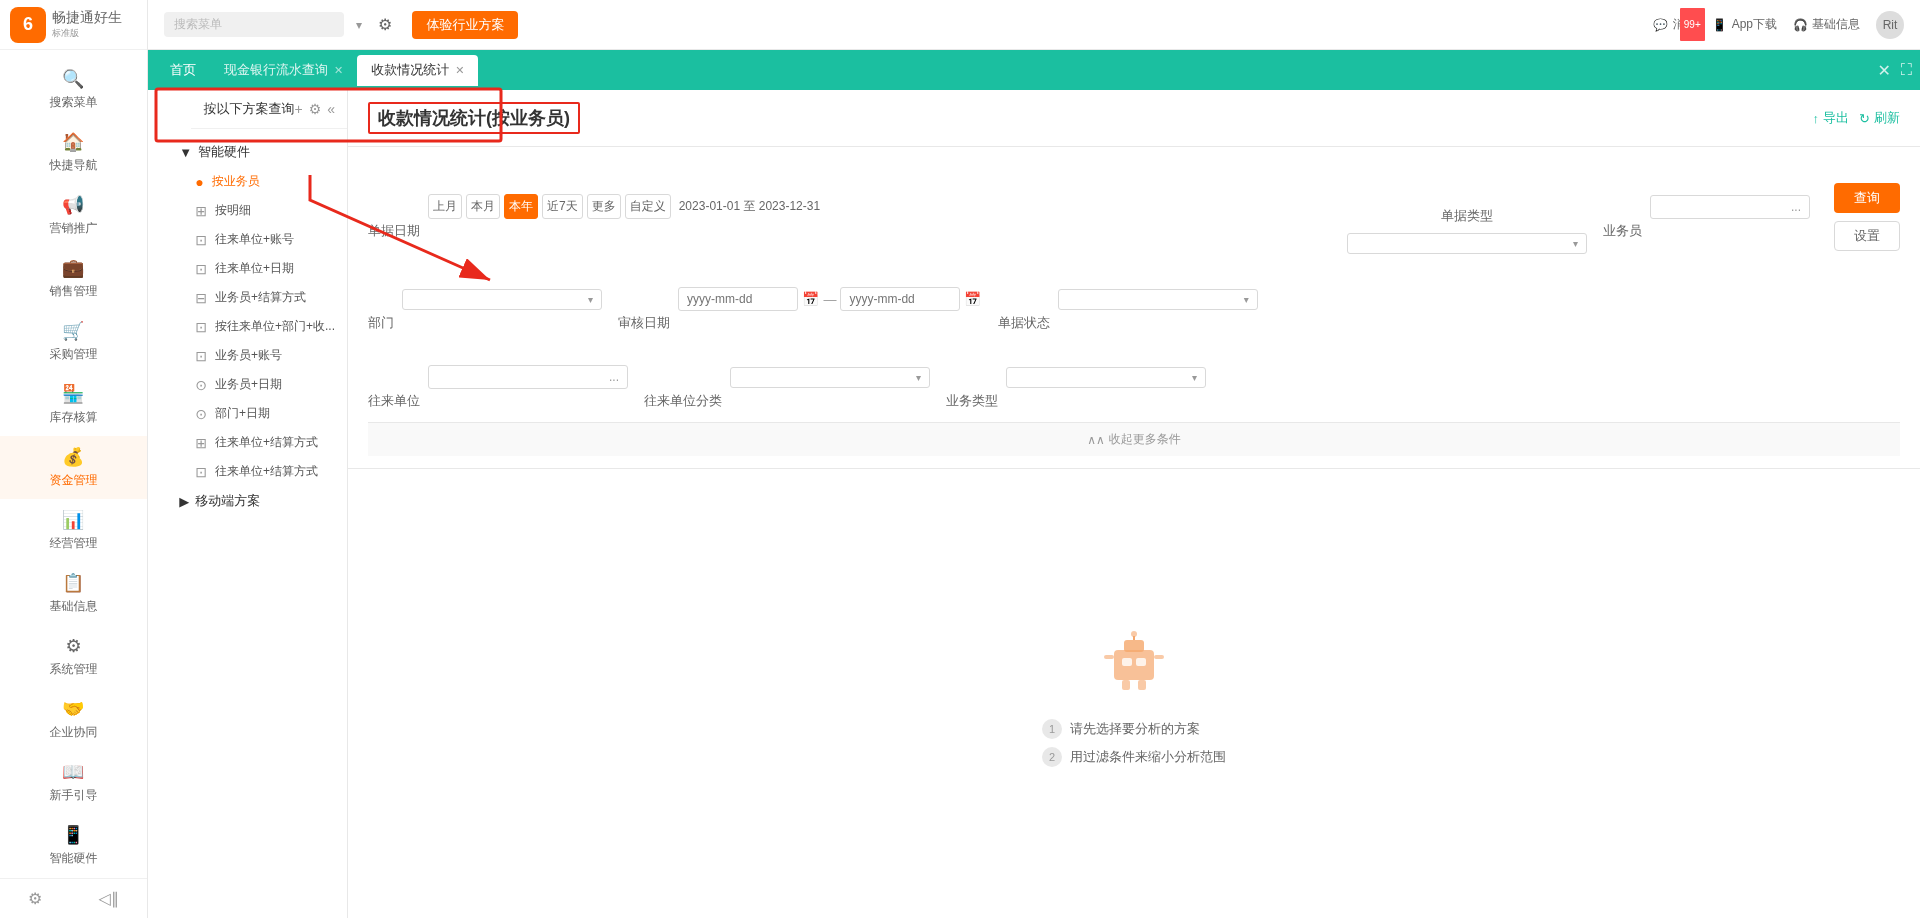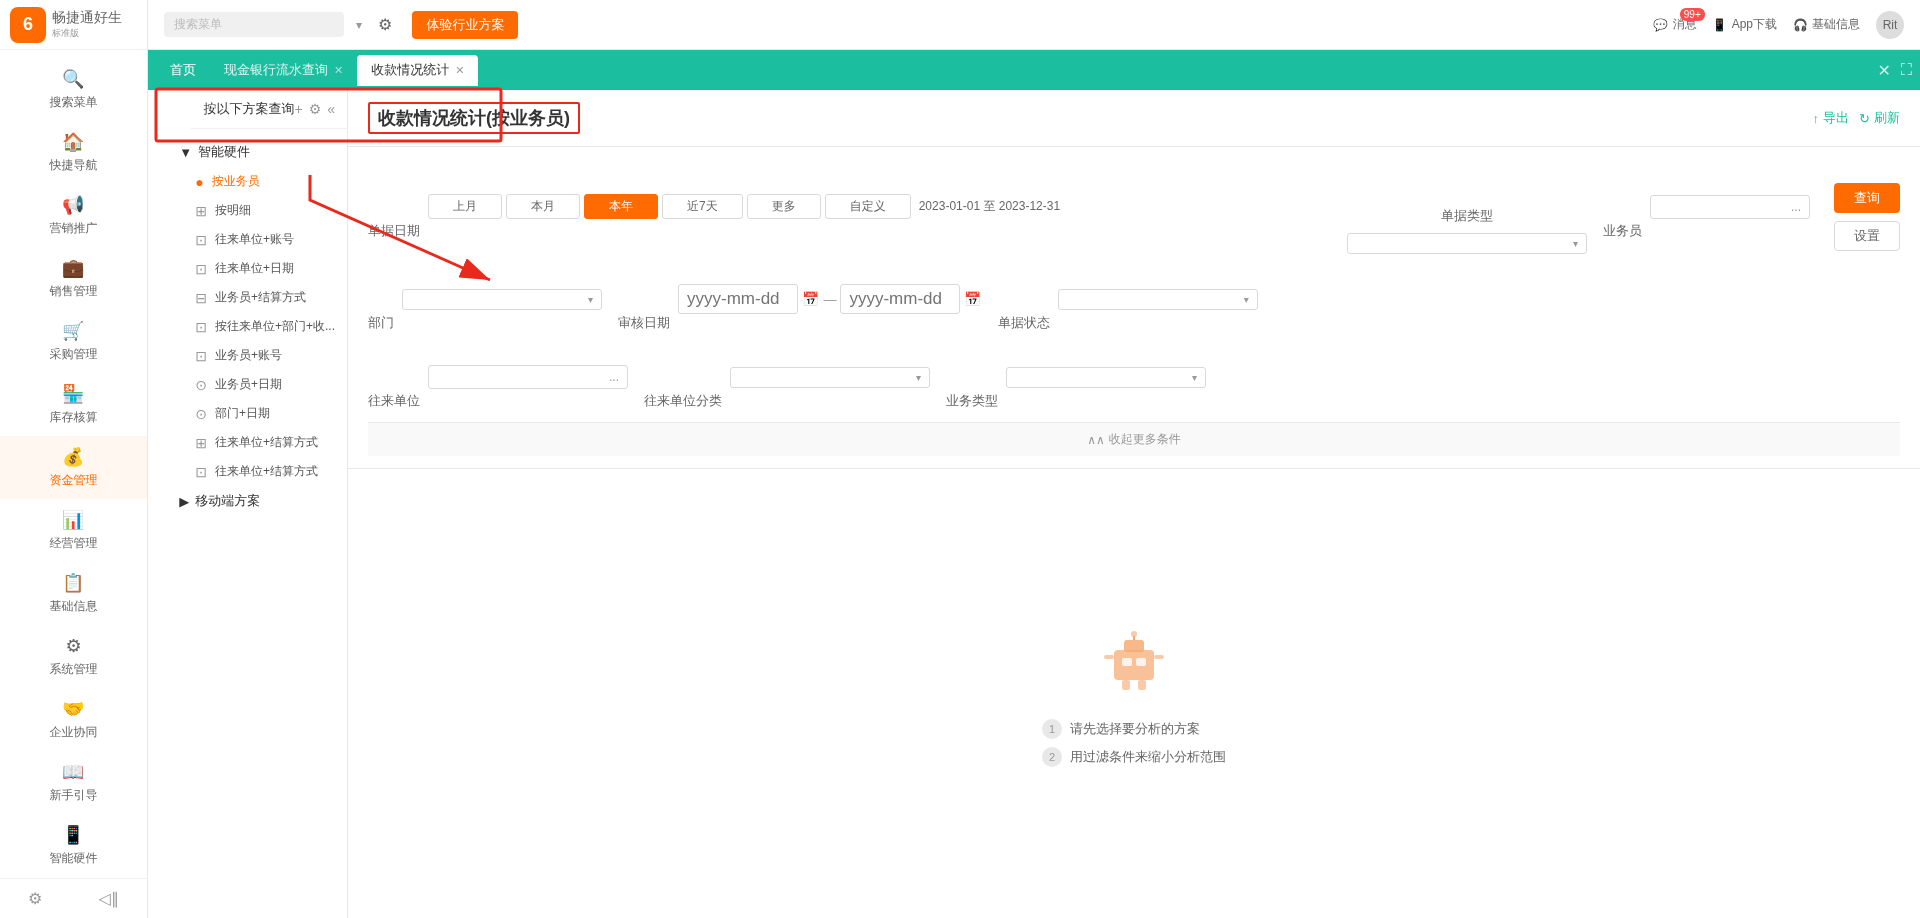--- a/index.html
+++ b/index.html
@@ -22,21 +22,21 @@
     .main { flex: 1; display: flex; flex-direction: column; overflow: hidden; }
 
     
     .topbar { height: 50px; background: #fff; display: flex; align-items: center; padding: 0 16px; border-bottom: 1px solid #e8e8e8; gap: 12px; }
     .topbar-search { background: #f5f5f5; border-radius: 4px; padding: 4px 10px; color: #999; font-size: 12px; width: 160px; }
     .topbar-arrow { color: #999; font-size: 12px; }
     .topbar-gear { color: #666; font-size: 16px; cursor: pointer; margin-left: 4px; }
     .topbar-trial { background: #ff6b00; color: #fff; border-radius: 4px; padding: 5px 14px; font-size: 13px; cursor: pointer; border: none; margin-left: 8px; }
     .topbar-right { margin-left: auto; display: flex; align-items: center; gap: 16px; }
     .topbar-msg { display: flex; align-items: center; gap: 4px; color: #666; font-size: 12px; cursor: pointer; position: relative; }
-    .badge { background: #ff4d4f; color: #fff; font-size: 10px; border-radius: 6px; padding: 1px 4px; position: absolute; top: -8px; right: -8px; margin-left: 40px; }
+    .badge { background: #ff4d4f; color: #fff; font-size: 10px; border-radius: 1px; padding: 11px 4px; position: absolute; top: -8px; right: -8px; margin-left: 40px; }
     .topbar-app { display: flex; align-items: center; gap: 4px; color: #666; font-size: 12px; cursor: pointer; }
     .topbar-service { display: flex; align-items: center; gap: 4px; color: #666; font-size: 12px; cursor: pointer; }
     .topbar-user { background: #ddd; border-radius: 50%; width: 28px; height: 28px; display: flex; align-items: center; justify-content: center; color: #666; font-size: 12px; }
 
     
     .tabbar { height: 40px; background: #1bbfa0; display: flex; align-items: center; padding: 0 8px; gap: 0; }
     .tab { display: flex; align-items: center; padding: 0 14px; height: 31px; color: #fff; font-size: 13px; cursor: pointer; gap: 6px; opacity: 0.85; }
     .tab.home { opacity: 1; font-weight: normal; }
     .tab.active { background: #fff; color: #333; border-radius: 4px 4px 0 0; opacity: 1; }
     .tab-close { font-size: 11px; color: #999; cursor: pointer; }
@@ -70,28 +70,28 @@
     .page-actions { display: flex; align-items: center; gap: 10px; }
     .action-btn { display: flex; align-items: center; gap: 4px; color: #1bbfa0; font-size: 13px; cursor: pointer; }
 
     
     .filter-area { background: #fff; padding: 12px 20px; border-bottom: 1px solid #e8e8e8; }
     .filter-row { display: flex; align-items: center; gap: 16px; margin-bottom: 12px; flex-wrap: wrap; }
     .filter-row:last-child { margin-bottom: 0; }
     .filter-item { display: flex; align-items: center; gap: 8px; }
     .filter-label { color: #666; font-size: 13px; white-space: nowrap; margin-top: 48px; }
     .filter-date-group { display: flex; align-items: center; gap: 4px; }
-    .date-btn { padding: 3px 24px; border: 1px solid #d9d9d9; border-radius: 3px; background: #fff; color: #666; font-size: 12px; cursor: pointer; }
+    .date-btn { padding: 3px 4px; border: 1px solid #d9d9d9; border-radius: 3px; background: #fff; color: #666; font-size: 12px; cursor: pointer; }
     .date-btn.active { background: #ff6b00; color: #fff; border-color: #ff6b00; }
     .date-range { color: #666; font-size: 12px; }
     .filter-select { display: flex; align-items: center; border: 1px solid #d9d9d9; border-radius: 3px; padding: 4px 8px; background: #fff; min-width: 180px; justify-content: space-between; color: #999; font-size: 12px; cursor: pointer; }
     .filter-select-wide { min-width: 240px; }
     .select-arrow { color: #999; font-size: 10px; }
     .date-input-group { display: flex; align-items: center; gap: 4px; }
-    .date-input { border: 1px solid #d9d9d9; border-radius: 3px; padding: 4px 8px; color: #ec4899; font-size: 17px; width: 120px; background: #fff; }
+    .date-input { border: 1px solid #d9d9d9; border-radius: 3px; padding: 4px 8px; color: #ec4899; font-size: 12px; width: 120px; background: #fff; }
     .date-separator { color: #999; }
     .date-cal-icon { color: #999; font-size: 14px; }
     .filter-more { color: #999; font-size: 12px; cursor: pointer; }
 
     .query-btn { background: #ff6b00; color: #fff; border: none; border-radius: 4px; padding: 6px 20px; font-size: 13px; cursor: pointer; }
     .setting-btn { background: #fff; color: #666; border: 1px solid #d9d9d9; border-radius: 4px; padding: 5px 14px; font-size: 13px; cursor: pointer; margin-top: 4px; }
 
     
     .collapse-bar { background: #f9f9f9; border-top: 1px solid #e8e8e8; display: flex; align-items: center; justify-content: center; padding: 8px; cursor: pointer; color: #999; font-size: 12px; gap: 4px; }
 

